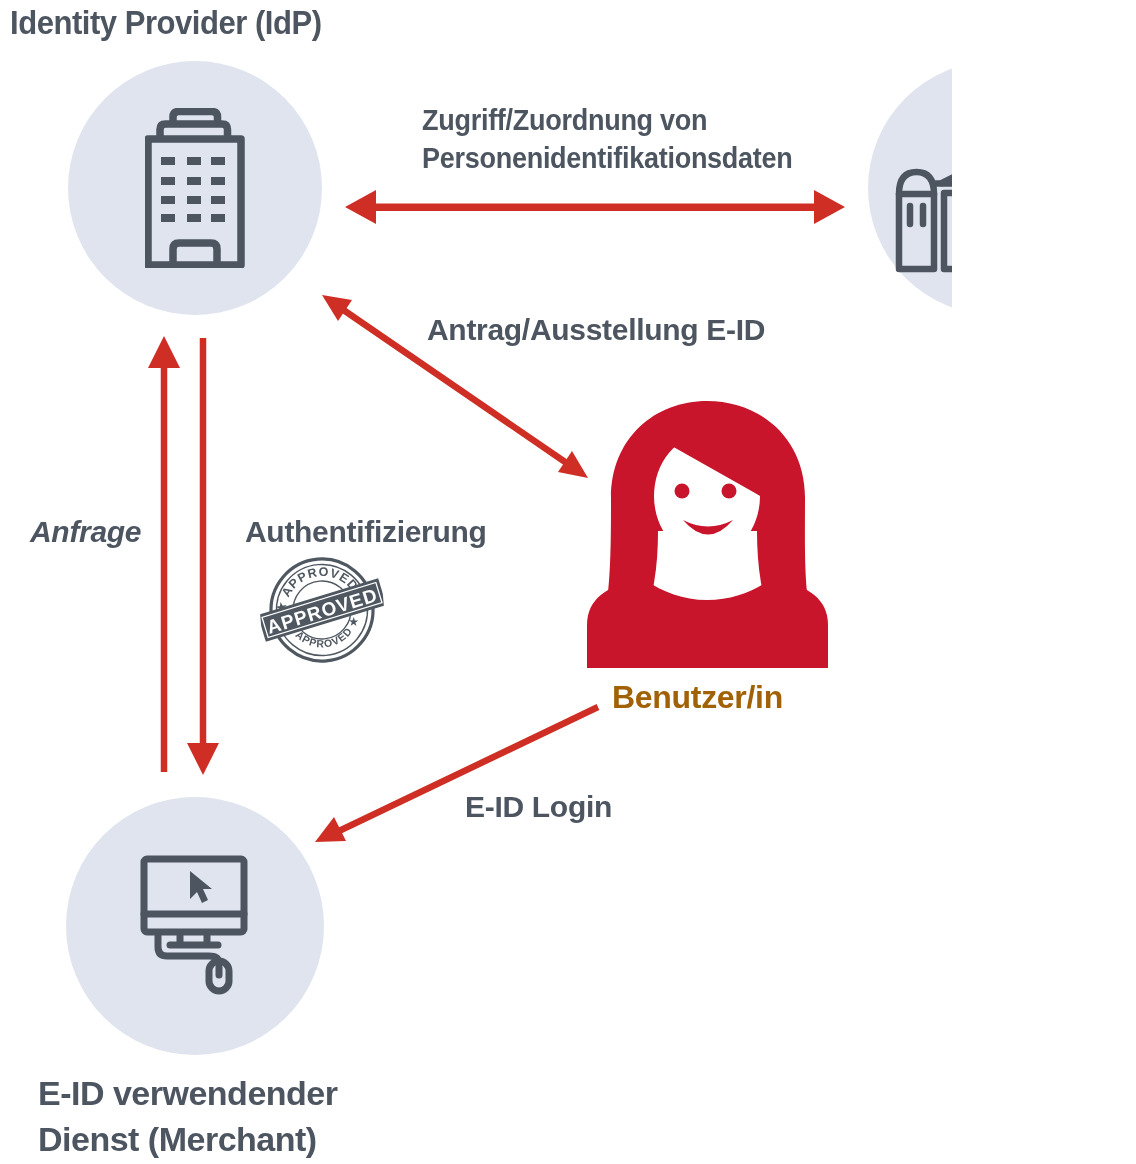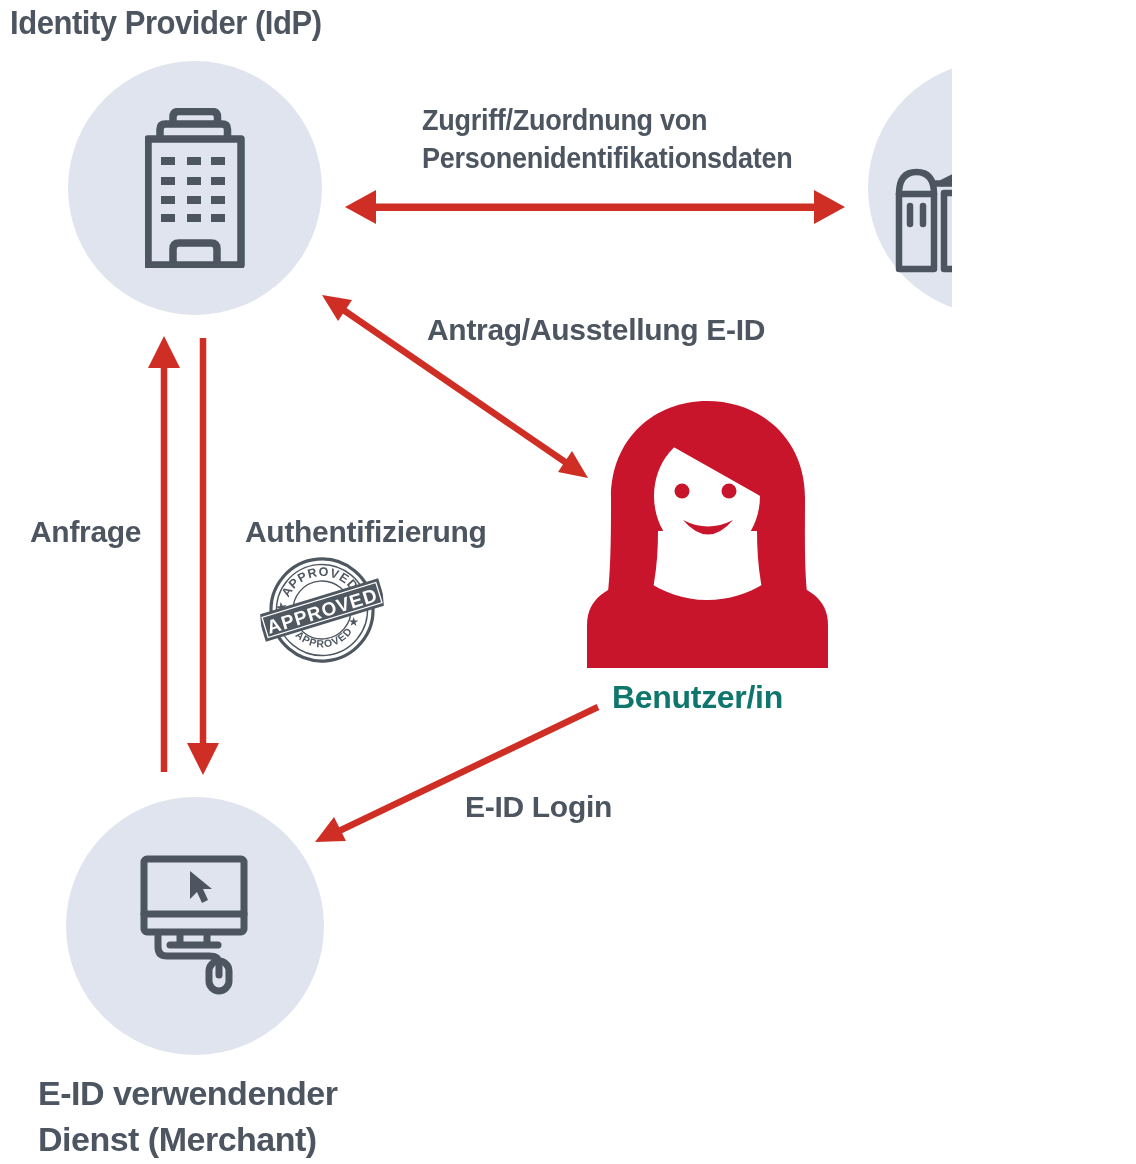--- a/index.html
+++ b/index.html
@@ -8,21 +8,21 @@
     font-family:"Liberation Sans",sans-serif;
   }
   .abs{position:absolute;}
   .title{
     font-size:33px;font-weight:700;color:#4c5560;letter-spacing:-0.5px;white-space:nowrap;
   }
   .cond{transform:scaleX(.94);transform-origin:0 50%;}
   .lbl{
     font-size:30px;font-weight:700;color:#4c5560;letter-spacing:-0.3px;white-space:nowrap;line-height:38px;
   }
-  .lbl.red{color:#0f766e;}
+  .lbl.red{color:#a16207;}
   .lbl.big{font-size:34px;line-height:46px;letter-spacing:-0.5px;}
   .node-circle{
     border-radius:50%;background:#dfe4ee;display:flex;align-items:center;justify-content:center;
   }
   .zscale{transform:scaleX(.90);transform-origin:0 50%;}
   svg{display:block;}
   .stamp{transform:rotate(-5deg);}
   .stamp text{font-family:"Liberation Sans",sans-serif;font-weight:700;}
 </style>
 </head>
@@ -121,21 +121,21 @@
       <rect x="69" y="107" width="20" height="30" rx="10"></rect>
       <line x1="79" y1="113" x2="79" y2="121"></line>
     </svg>
   </div>
 
   <div class="abs lbl zscale" style="left:422px;top:101px;">
     <div>Zugriff/Zuordnung von</div>
     <div>Personenidentifikationsdaten</div>
   </div>
   <div class="abs lbl" style="left:427px;top:311px;">Antrag/Ausstellung E-ID</div>
-  <div class="abs lbl" style="left:30px;top:513px;">Anfrage</div>
+  <div class="abs lbl" style="left:30px;top:513px;font-style:italic;">Anfrage</div>
   <div class="abs lbl" style="left:230px;top:513px;margin-left:15px;">Authentifizierung</div>
   <div class="abs lbl" style="left:465px;top:788px;text-align:center;">E-ID Login</div>
   <div class="abs lbl red" style="left:612px;top:678px;font-size:32px;">Benutzer/in</div>
   <div class="abs lbl big" style="left:38px;top:1070px;">
     <div>E-ID verwendender</div>
     <div>Dienst (Merchant)</div>
   </div>
 
   <div class="abs" style="left:585px;top:393px;">
     <svg width="245" height="275" viewBox="0 0 245 275">

